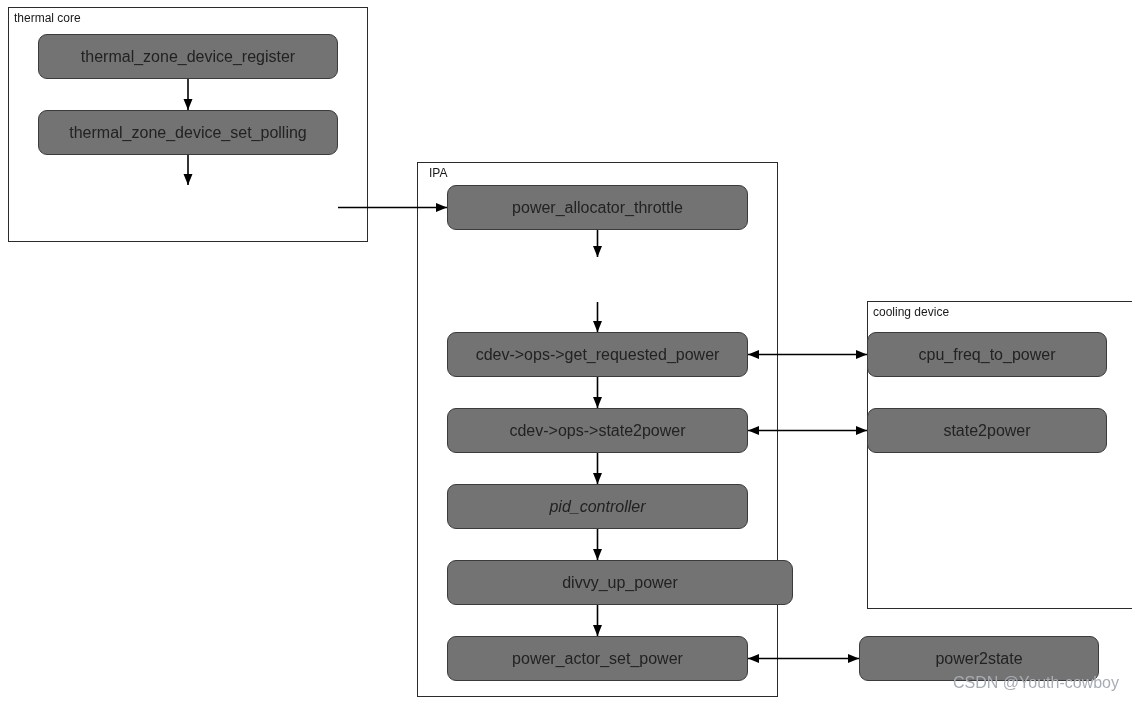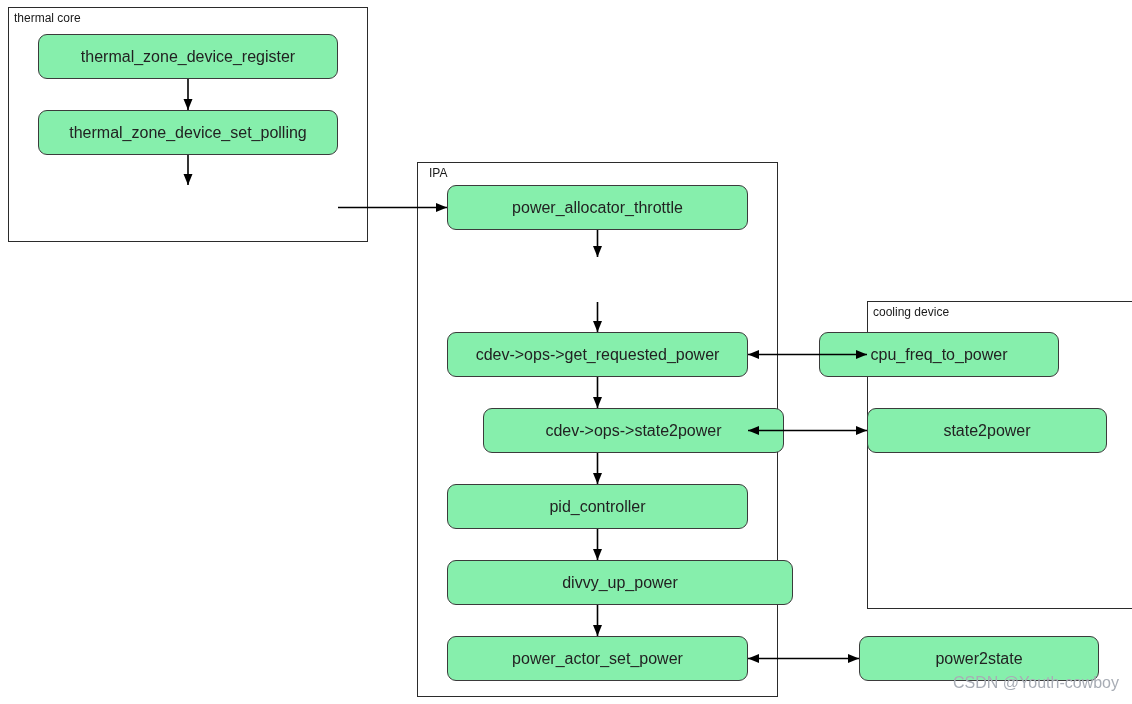--- a/index.html
+++ b/index.html
@@ -21,21 +21,21 @@
   .glabel {
     display: inline-block;
     padding: 2px 0 0 5px;
     font-size: 12px;
     color: #1a1a1a;
     white-space: nowrap;
   }
   .node {
     position: absolute;
     box-sizing: border-box;
-    background: #86efac;
+    background: #737373;
     border: 1.6px solid #3b3b3b;
     border-radius: 9px;
     display: flex;
     align-items: center;
     justify-content: center;
     z-index: 3;
   }
   .node span {
     font-size: 16px;
     color: #222222;
@@ -82,34 +82,34 @@
   <div class="node" id="n2" style="left:38px; top:110px; width:300px; height:45px;">
     <span>thermal_zone_device_set_polling</span>
   </div>
 
   <div class="node" id="n4" style="left:447px; top:185px; width:301px; height:45px;">
     <span>power_allocator_throttle</span>
   </div>
   <div class="node" id="n6" style="left:447px; top:332px; width:301px; height:45px;">
     <span>cdev-&gt;ops-&gt;get_requested_power</span>
   </div>
-  <div class="node" id="n7" style="left:447px; top:408px; width:301px; height:45px;margin-left:36px;">
+  <div class="node" id="n7" style="left:447px; top:408px; width:301px; height:45px;">
     <span>cdev-&gt;ops-&gt;state2power</span>
   </div>
-  <div class="node" id="n8" style="left:447px; top:484px; width:301px; height:45px;">
+  <div class="node" id="n8" style="left:447px; top:484px; width:301px; height:45px;font-style:italic;">
     <span>pid_controller</span>
   </div>
   <div class="node" id="n9" style="left:447px; top:560px; width:346px; height:45px;">
     <span>divvy_up_power</span>
   </div>
   <div class="node" id="n10" style="left:447px; top:636px; width:301px; height:45px;">
     <span>power_actor_set_power</span>
   </div>
 
-  <div class="node" id="n11" style="left:819px; top:332px; width:240px; height:45px;">
+  <div class="node" id="n11" style="left:867px; top:332px; width:240px; height:45px;">
     <span>cpu_freq_to_power</span>
   </div>
   <div class="node" id="n12" style="left:867px; top:408px; width:240px; height:45px;">
     <span>state2power</span>
   </div>
   <div class="node" id="n13" style="left:859px; top:636px; width:240px; height:45px;">
     <span>power2state</span>
   </div>
 
   <svg id="edge-layer" viewBox="0 0 1132 704" xmlns="http://www.w3.org/2000/svg">

